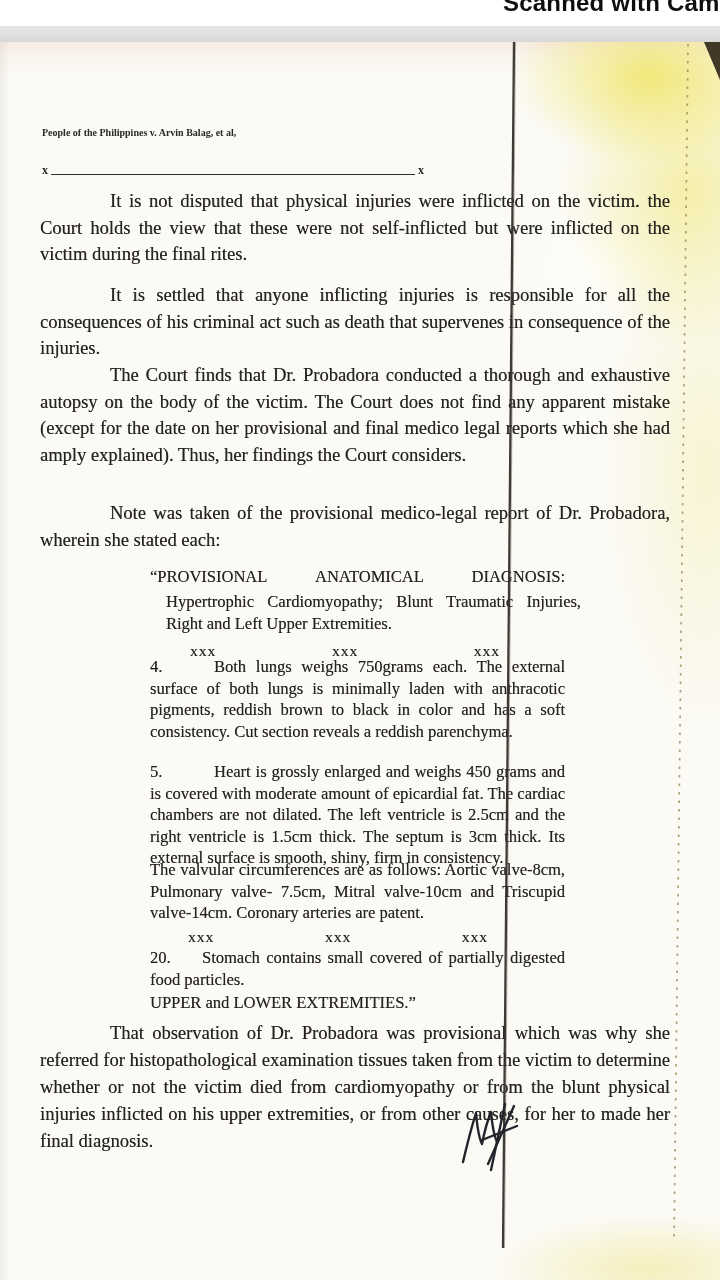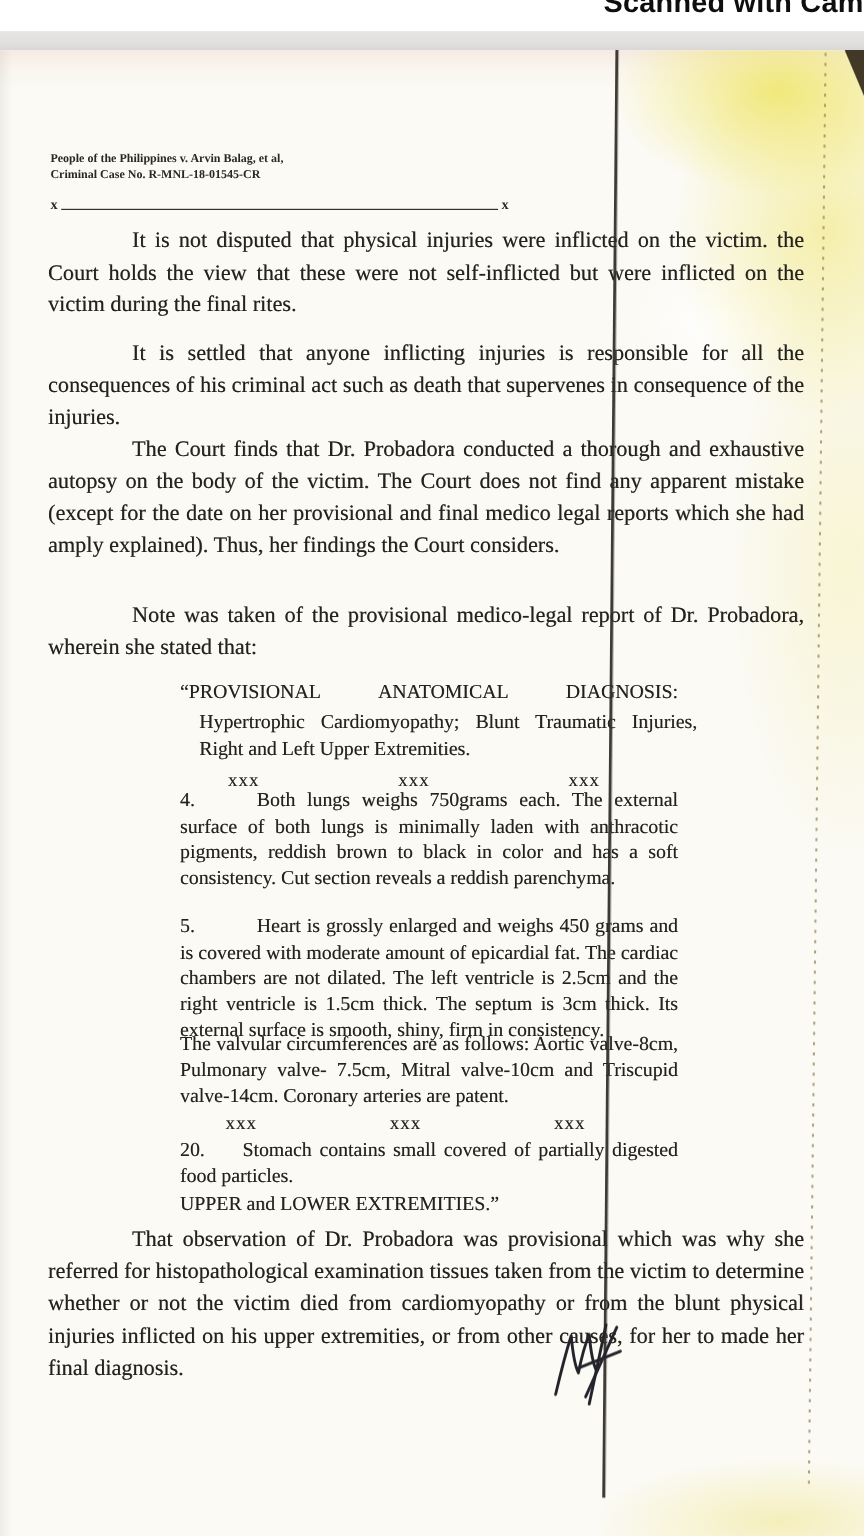--- a/index.html
+++ b/index.html
@@ -73,33 +73,32 @@
   </div>
 
   <div class="page-gap"></div>
 
   <div class="page">
 
     <div class="page-text">
 
       <div class="doc-header">
         <div>People of the Philippines v. Arvin Balag, et al,</div>
-        <div>Criminal Case No. R-MNL-18-01545-CR</div>
       </div>
 
       <div class="xsep">
         <span>x</span>
         <span class="xsep-line"></span>
         <span>x</span>
       </div>
 
       <div class="para p1">It is not disputed that physical injuries were inflicted on the victim. the Court holds the view that these were not self-inflicted but were inflicted on the victim during the final rites.</div>
       <div class="para p2">It is settled that anyone inflicting injuries is responsible for all the consequences of his criminal act such as death that supervenes in consequence of the injuries.</div>
       <div class="para p3">The Court finds that Dr. Probadora conducted a thorough and exhaustive autopsy on the body of the victim. The Court does not find any apparent mistake (except for the date on her provisional and final medico legal reports which she had amply explained). Thus, her findings the Court considers.</div>
-      <div class="para p4">Note was taken of the provisional medico-legal report of Dr. Probadora, wherein she stated that:</div>
+      <div class="para p4">Note was taken of the provisional medico-legal report of Dr. Probadora, wherein she stated each:</div>
 
       <div class="quote q-heading">
         <span>“PROVISIONAL</span>
         <span>ANATOMICAL</span>
         <span>DIAGNOSIS:</span>
       </div>
       <div class="quote q-diag">Hypertrophic Cardiomyopathy; Blunt Traumatic Injuries, Right and Left Upper Extremities.</div>
 
       <div class="quote q-xxx xxx-row1">
         <span>xxx</span>

